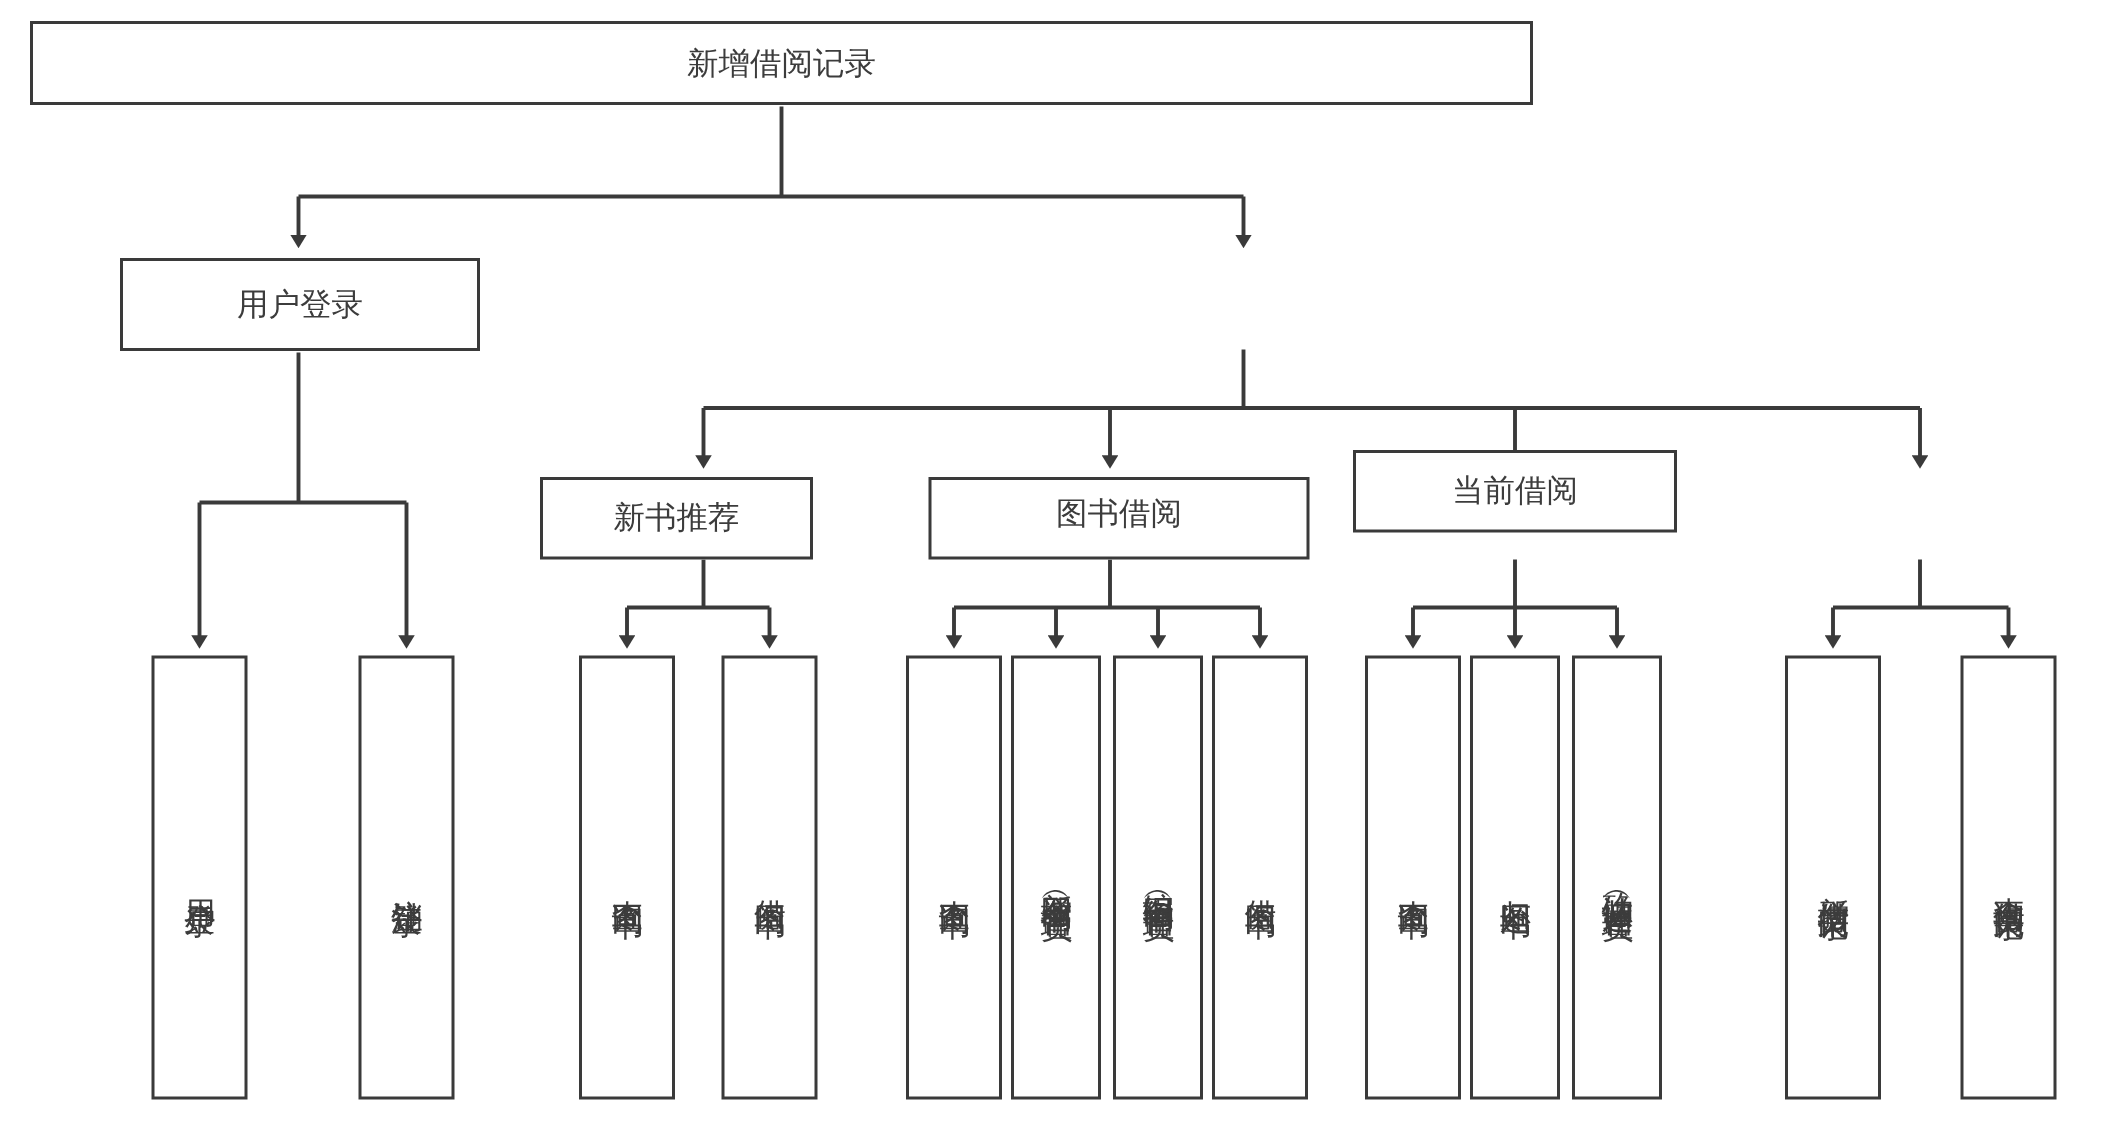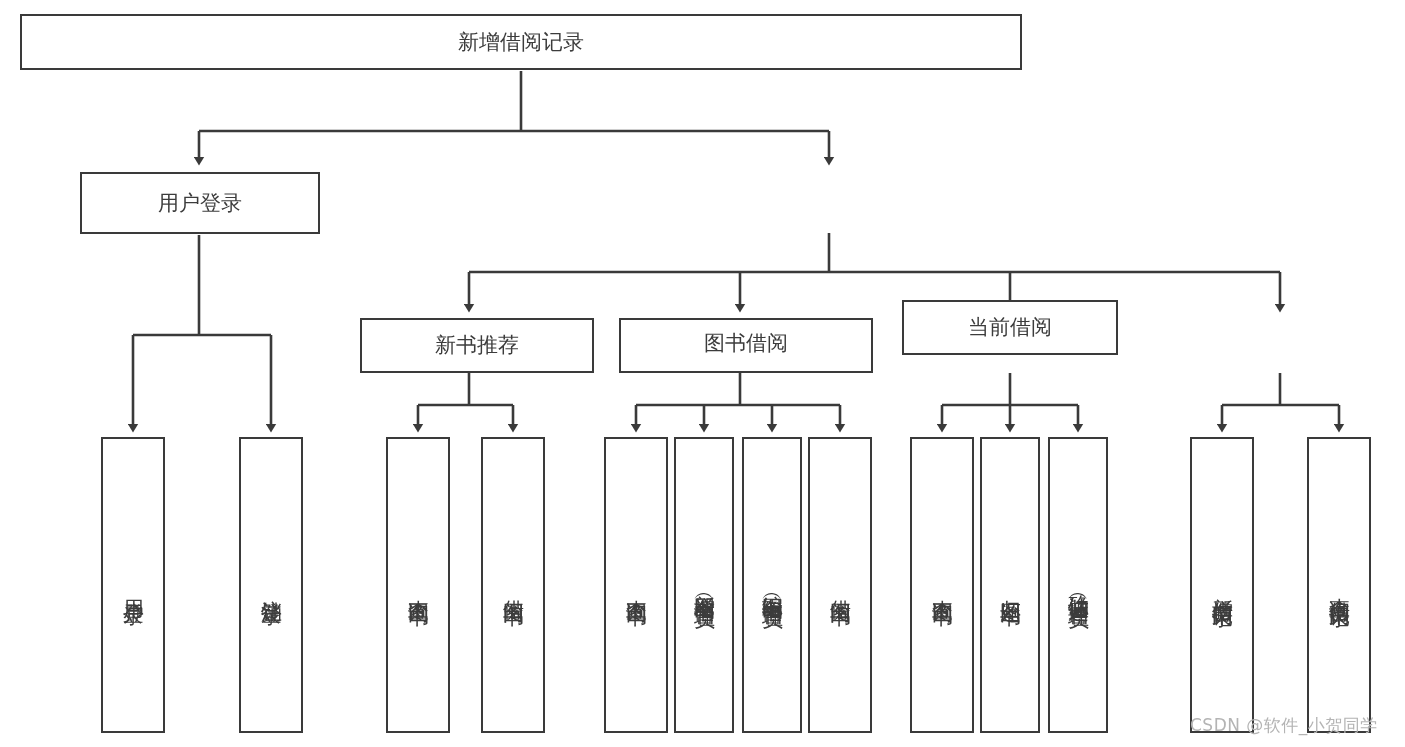--- a/index.html
+++ b/index.html
@@ -118,21 +118,21 @@
 
   <div class="node h" style="left:20px; top:14px; width:1002px; height:56px;">
     <span class="label">新增借阅记录</span>
   </div>
 
   <div class="node h" style="left:80px; top:172px; width:240px; height:62px;">
     <span class="label">用户登录</span>
   </div>
 
 
-  <div class="node h" style="left:360px; top:318px; width:234px; height:55px;">
+  <div class="node h" style="left:360px; top:318px; width:182px; height:55px;">
     <span class="label">新书推荐</span>
   </div>
 
   <div class="node h" style="left:619px; top:318px; width:254px; height:55px;font-family:Liberation Mono, monospace;">
     <span class="label">图书借阅</span>
   </div>
 
   <div class="node h" style="left:902px; top:300px; width:216px; height:55px;">
     <span class="label">当前借阅</span>
   </div>
@@ -183,15 +183,14 @@
   </div>
 
   <div class="node v" style="left:1190px; top:437px; width:64px; height:296px;">
     <span class="label">新增借阅记录</span>
   </div>
 
   <div class="node v" style="left:1307px; top:437px; width:64px; height:296px;">
     <span class="label">查询借阅记录</span>
   </div>
 
-  <div class="watermark">CSDN @软件_小贺同学</div>
 
 </div>
 
 </body></html>

